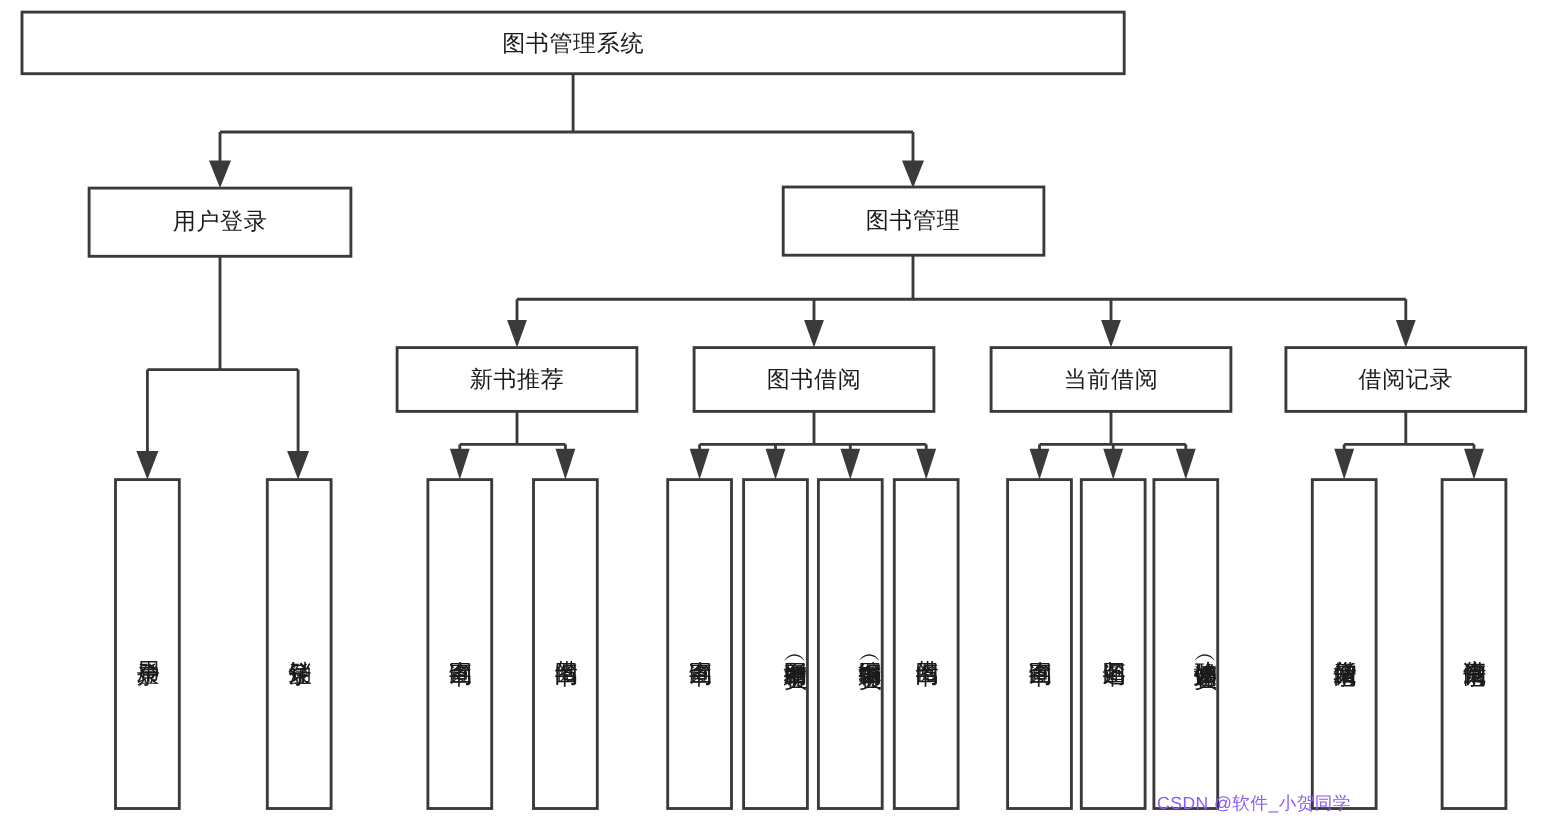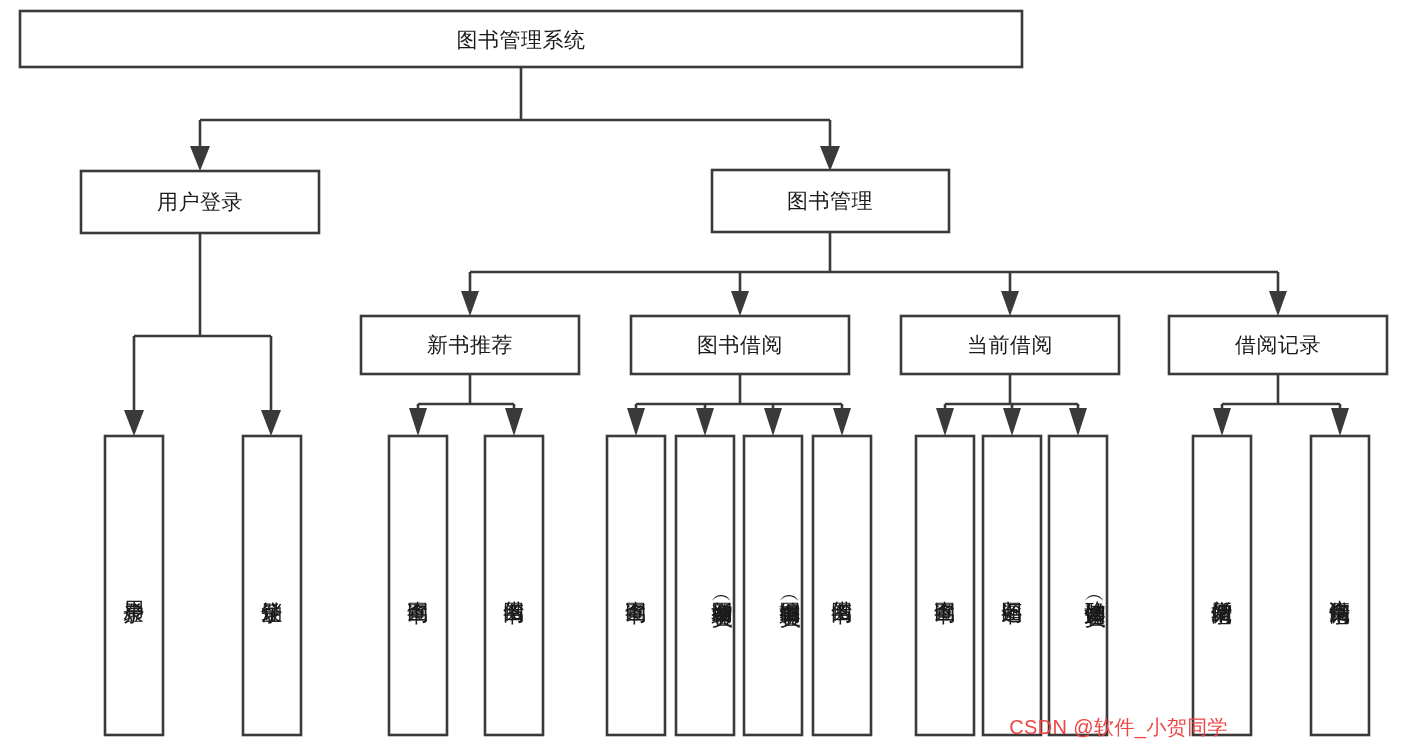--- a/index.html
+++ b/index.html
@@ -68,22 +68,22 @@
     pointer-events: none;
   }
   .vlabel-wrap.centered {
     align-items: center;
   }
   .watermark {
     position: absolute;
     right: 8px;
     bottom: 6px;
     font-family: "Liberation Sans", "DejaVu Sans", sans-serif;
-    font-size: 20px;
-    color: #ef4444;
+    font-size: 16px;
+    color: #8b5cf6;
     letter-spacing: 0.4px;
     white-space: nowrap;
     text-align: center;
   }
 </style>
 </head>
 <body>
 
 <div id="diagram-root">
 

